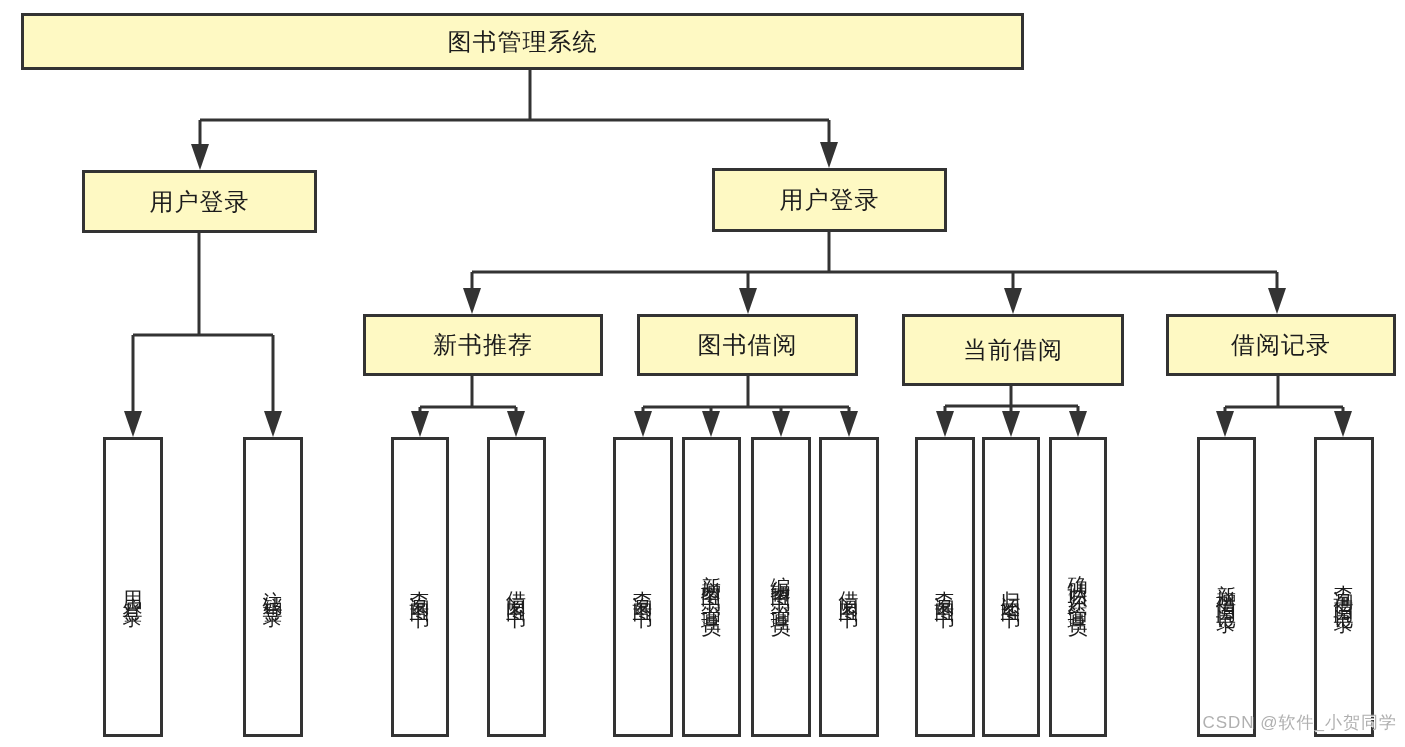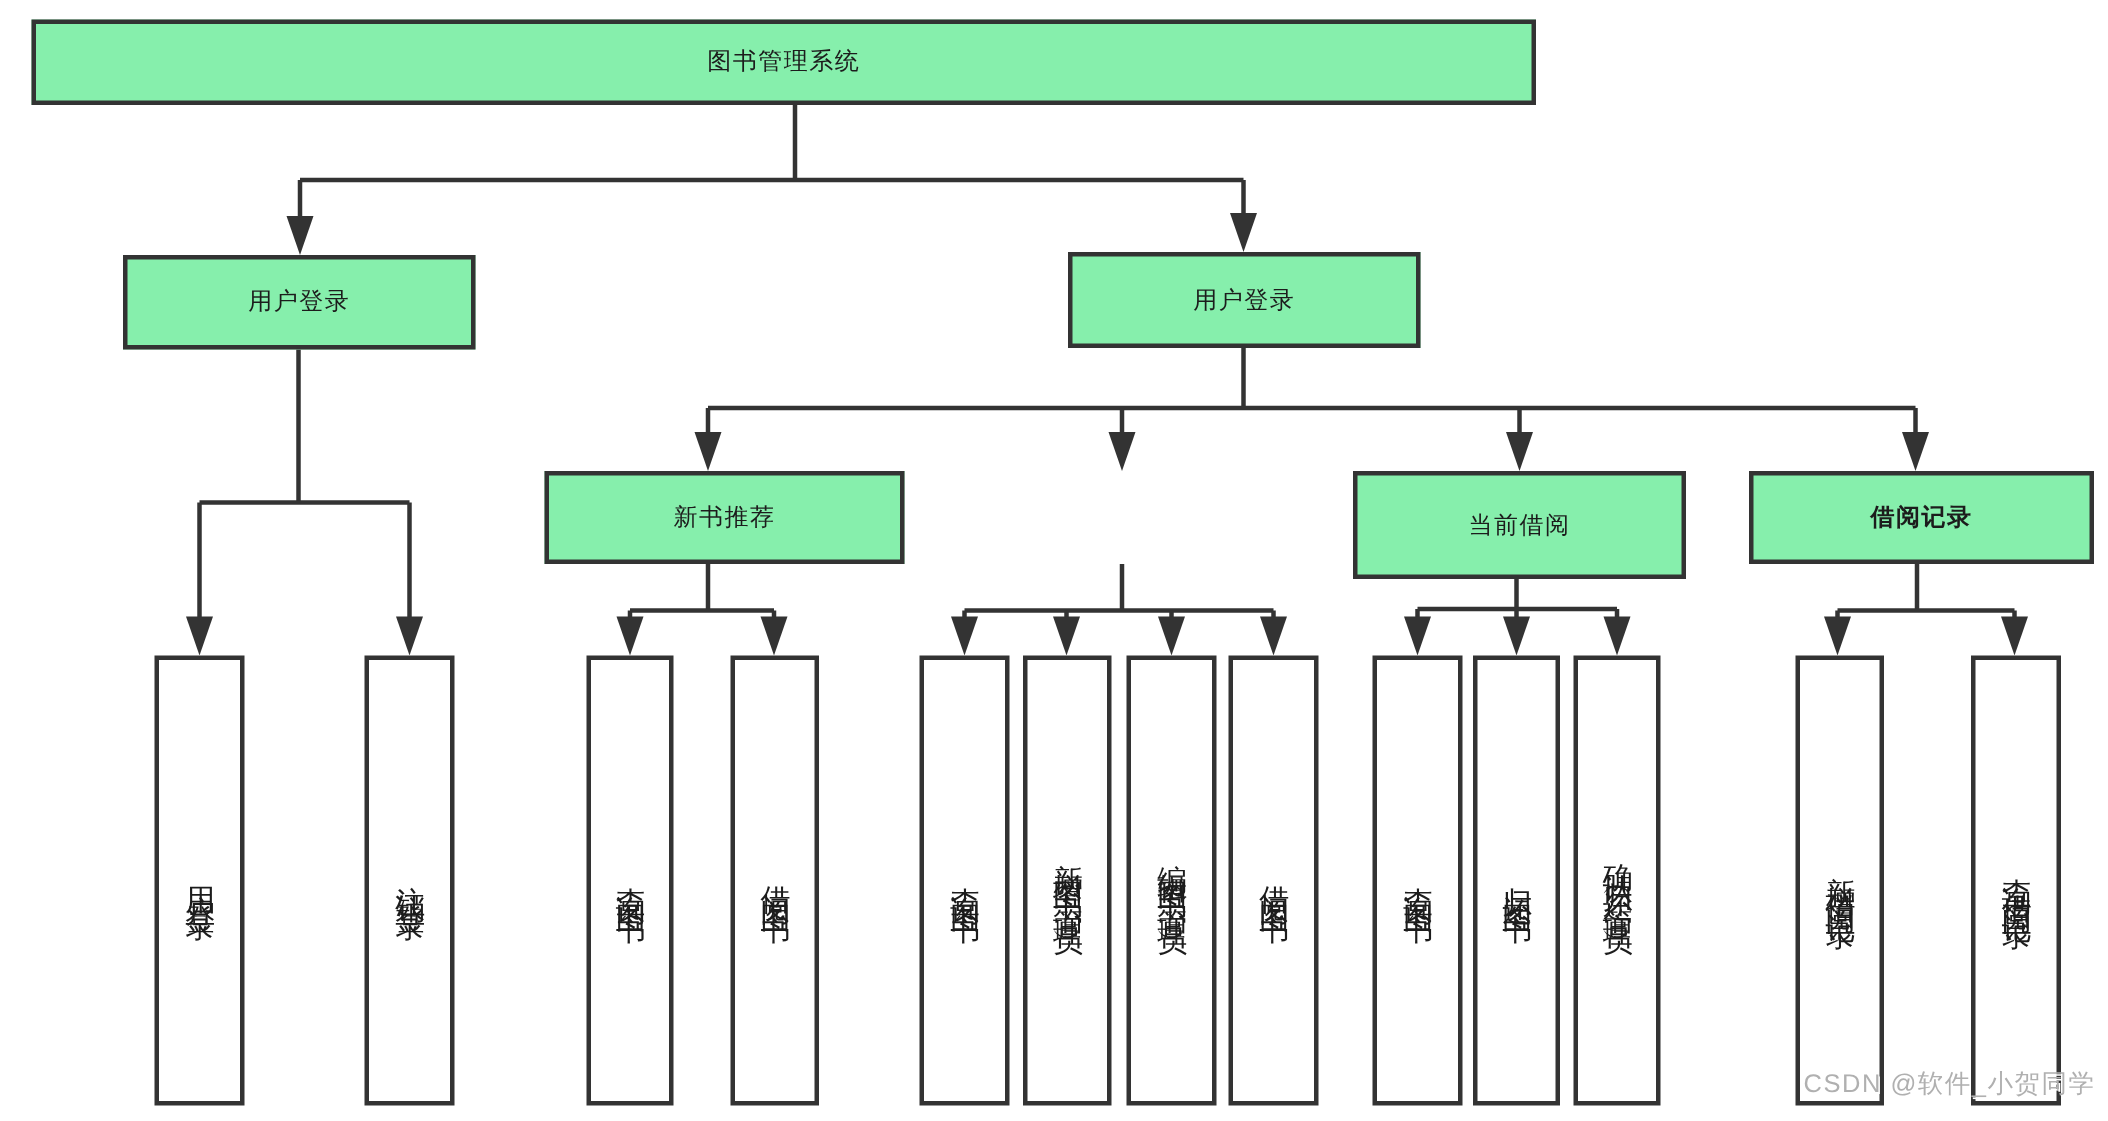--- a/index.html
+++ b/index.html
@@ -7,24 +7,24 @@
     position:relative;
     width:1405px;height:747px;
     background:#ffffff;
     overflow:hidden;
     font-family:"Liberation Sans","DejaVu Sans",sans-serif;
   }
   #wires{position:absolute;left:0;top:0;width:1405px;height:747px;}
   .hbox{
     position:absolute;
     box-sizing:border-box;
-    background:#86efac;
+    background:#fef9c3;
     border:3px solid #333333;
     display:flex;align-items:center;justify-content:center;
-    font-size:16px;color:#1c1c1c;
+    font-size:24px;color:#1c1c1c;
     letter-spacing:1px;
     white-space:nowrap;
   }
   .vbox{
     position:absolute;
     top:437px;height:300px;
     box-sizing:border-box;
     background:#ffffff;
     border:3px solid #333333;
     display:flex;align-items:center;justify-content:center;
@@ -124,22 +124,23 @@
       <polygon points="1334,411 1352,411 1343,437"></polygon>
     </g>
   </svg>
 
   <div class="hbox" style="left:21px;top:13px;width:1003px;height:57px;">图书管理系统</div>
 
   <div class="hbox" style="left:82px;top:170px;width:235px;height:63px;">用户登录</div>
   <div class="hbox" style="left:712px;top:168px;width:235px;height:64px;">用户登录</div>
 
   <div class="hbox" style="left:363px;top:314px;width:240px;height:62px;">新书推荐</div>
+  <div class="hbox" style="left:637px;top:314px;width:221px;height:62px;">图书借阅</div>
   <div class="hbox" style="left:902px;top:314px;width:222px;height:72px;">当前借阅</div>
-  <div class="hbox" style="left:1166px;top:314px;width:230px;height:62px;font-weight:bold;">借阅记录</div>
+  <div class="hbox" style="left:1166px;top:314px;width:230px;height:62px;">借阅记录</div>
 
   <div class="vbox" style="left:103px;width:60px;">
     <span class="vtext">用户登录</span>
   </div>
   <div class="vbox" style="left:243px;width:60px;">
     <span class="vtext">注销登录</span>
   </div>
 
   <div class="vbox" style="left:391px;width:58px;">
     <span class="vtext">查询图书</span>

